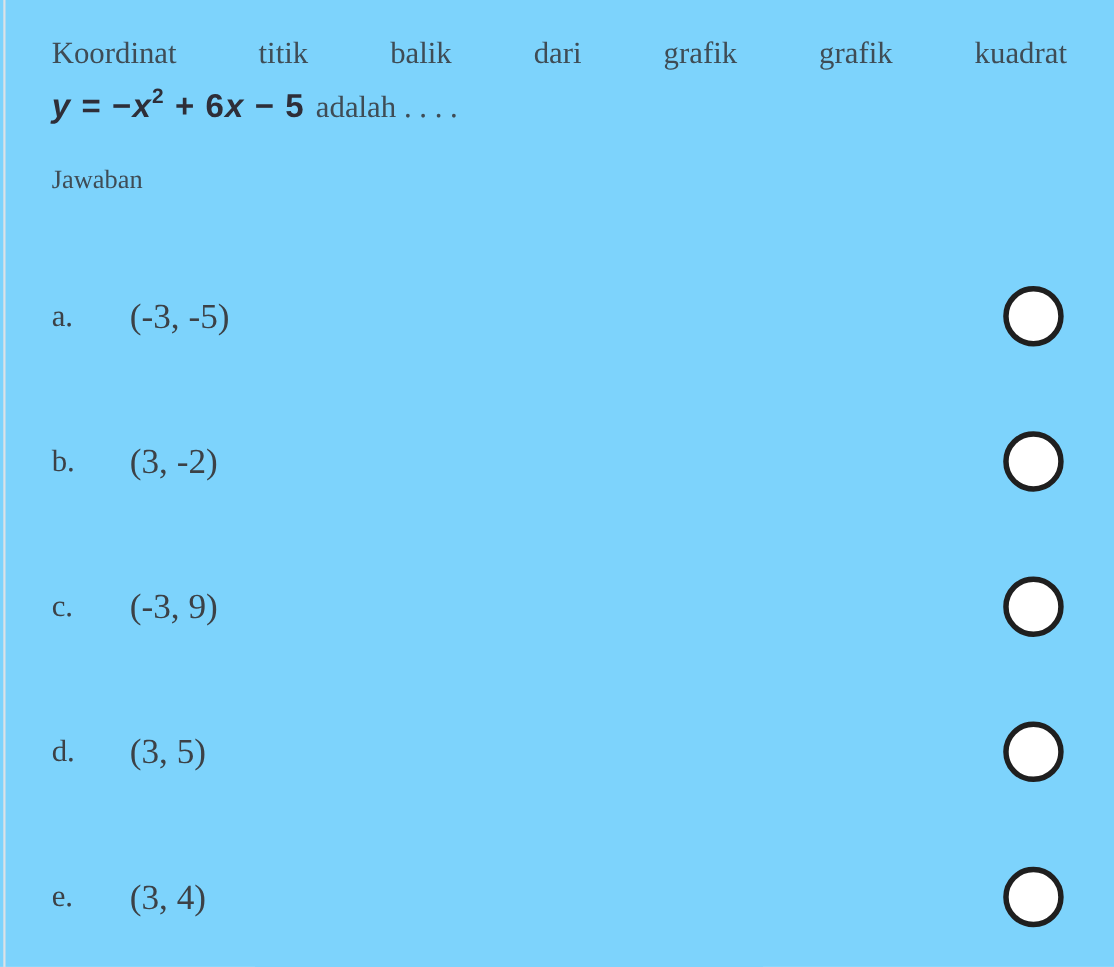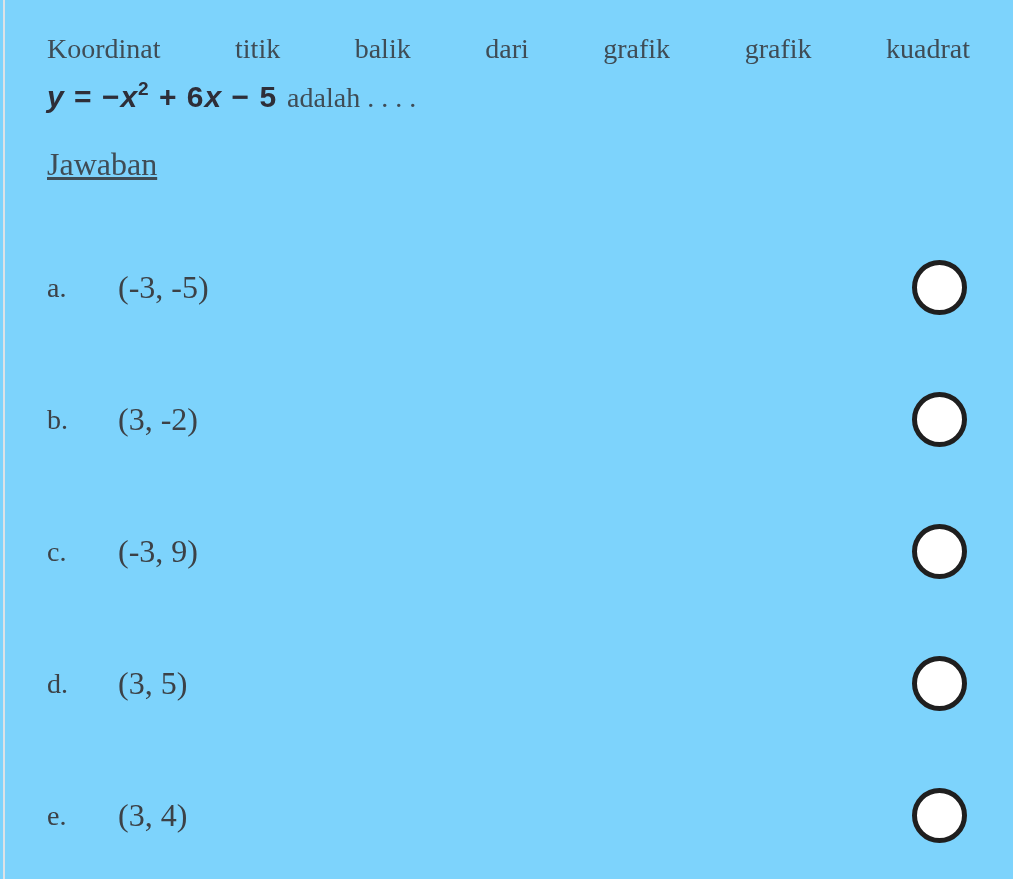--- a/index.html
+++ b/index.html
@@ -65,24 +65,23 @@
   }
   .q-suffix {
     font-size: 28px;
     color: #3f4c55;
     margin-left: 10px;
   }
   .answer-label {
     position: absolute;
     top: 146px;
     left: 0;
-    font-size: 32px;
+    font-size: 24px;
     line-height: 37px;
     color: #3f4c55;
-    text-decoration: underline;
   }
   
   .option-row {
     position: absolute;
     left: 0;
     width: 923px;
     height: 55px;
   }
   .opt-a { top: 260px; }
   .opt-b { top: 392px; }

